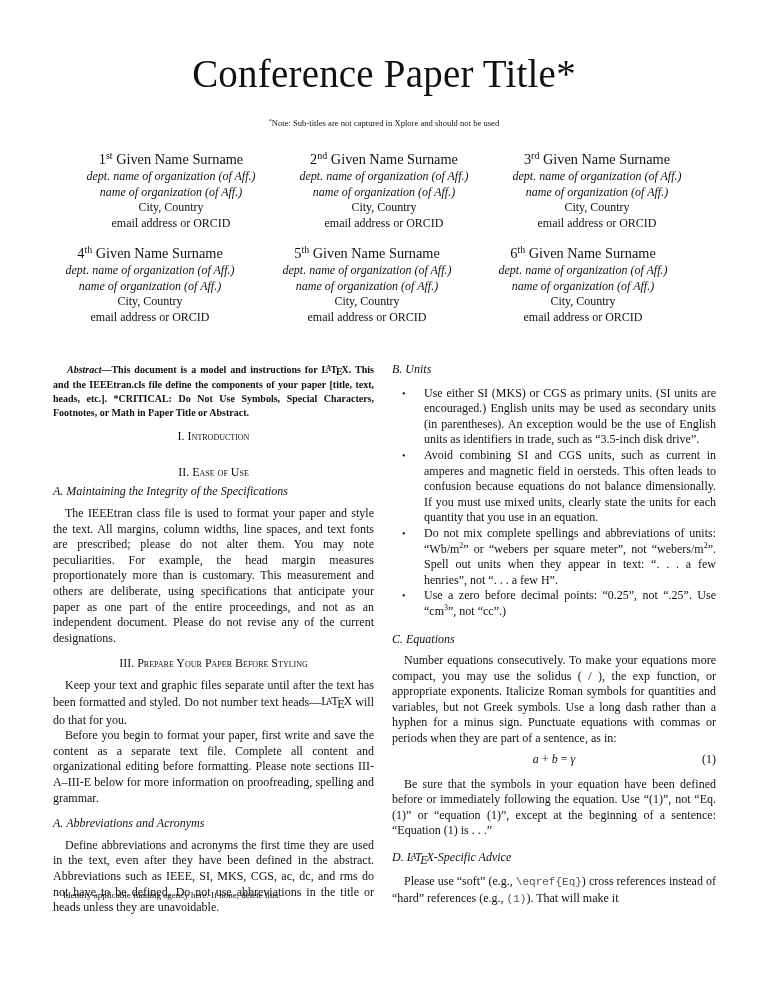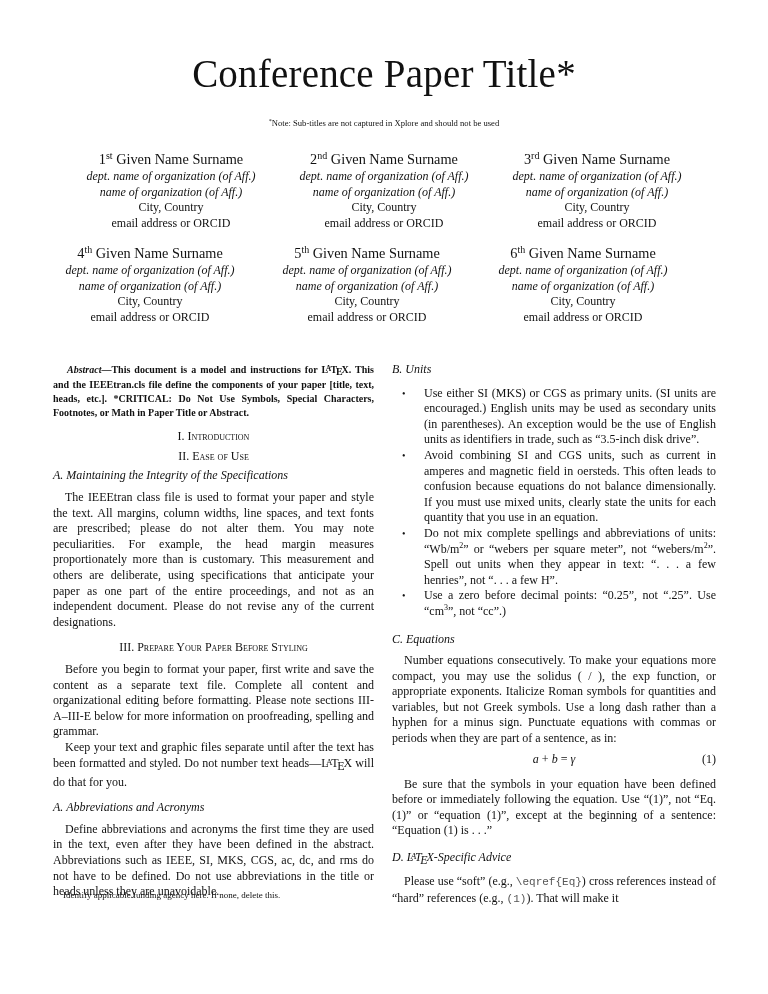--- a/index.html
+++ b/index.html
@@ -23,21 +23,21 @@
   .col.right { left: 392px; width: 324px; }
 
   .abstract { font-weight: bold; text-align: justify; font-size: 10px; line-height: 13.6px; text-indent: 14px; }
   .abstract .lbl { font-style: italic; }
   .index { font-weight: bold; font-size: 11.1px; line-height: 13.6px; text-indent: 14px; }
   .index .lbl { font-style: italic; }
 
   .sec { text-align: center; font-size: 12px; line-height: 15.6px; margin: 0; }
   .sec .sc { font-variant: small-caps; }
   .sec1 { margin-top: 10px; }
-  .sec2 { margin-top: 4px; }
+  .sec2 { margin-top: 20px; }
   .subsec { font-style: italic; font-size: 12px; line-height: 15.6px; margin: 4px 0 6px 0; }
 
   p.body { margin: 0; text-align: justify; text-indent: 12px; font-size: 12px; line-height: 15.6px; }
   .latex { font-family: "Liberation Serif", serif; }
   .latex .a { font-size: 0.75em; vertical-align: 0.22em; margin-left: -0.3em; margin-right: -0.12em; }
   .latex .e { vertical-align: -0.22em; margin-left: -0.12em; margin-right: -0.1em; }
 
   .footnote { position: absolute; left: 63px; top: 889px; font-size: 9px; line-height: 12px; }
 
   ul.units { margin: 8px 0 0 0; padding: 0 0 0 32px; list-style: none; }
@@ -105,22 +105,22 @@
 
   <div class="col left">
     <div class="abstract"><span class="lbl">Abstract</span><span>—</span><span>This document is a model and instructions for </span><span class="latex"><span>L</span><span class="a">A</span><span>T</span><span class="e">E</span><span>X</span></span><span>. This and the IEEEtran.cls file define the components of your paper [title, text, heads, etc.]. *CRITICAL: Do Not Use Symbols, Special Characters, Footnotes, or Math in Paper Title or Abstract.</span></div>
 
     <div class="sec sec1"><span>I.</span> <span class="sc">Introduction</span></div>
     <div class="sec sec2"><span>II.</span> <span class="sc">Ease of Use</span></div>
     <div class="subsec"><span>A.</span> <span>Maintaining the Integrity of the Specifications</span></div>
     <p class="body">The IEEEtran class file is used to format your paper and style the text. All margins, column widths, line spaces, and text fonts are prescribed; please do not alter them. You may note peculiarities. For example, the head margin measures proportionately more than is customary. This measurement and others are deliberate, using specifications that anticipate your paper as one part of the entire proceedings, and not as an independent document. Please do not revise any of the current designations.</p>
 
     <div class="sec" style="margin:10px 0 6px 0;"><span>III.</span> <span class="sc">Prepare Your Paper Before Styling</span></div>
+    <p class="body"><span>Keep your text and graphic files separate until after the text has been formatted and styled. Do not number text heads—</span><span class="latex"><span>L</span><span class="a">A</span><span>T</span><span class="e">E</span><span>X</span></span><span> will do that for you.</span></p>
     <p class="body">Before you begin to format your paper, first write and save the content as a separate text file. Complete all content and organizational editing before formatting. Please note sections III-A–III-E below for more information on proofreading, spelling and grammar.</p>
-    <p class="body"><span>Keep your text and graphic files separate until after the text has been formatted and styled. Do not number text heads—</span><span class="latex"><span>L</span><span class="a">A</span><span>T</span><span class="e">E</span><span>X</span></span><span> will do that for you.</span></p>
 
     <div class="subsec" style="margin-top:10px;"><span>A.</span> <span>Abbreviations and Acronyms</span></div>
     <p class="body">Define abbreviations and acronyms the first time they are used in the text, even after they have been defined in the abstract. Abbreviations such as IEEE, SI, MKS, CGS, ac, dc, and rms do not have to be defined. Do not use abbreviations in the title or heads unless they are unavoidable.</p>
   </div>
 
   <div class="footnote">Identify applicable funding agency here. If none, delete this.</div>
 
   <div class="col right">
     <div class="subsec" style="margin-top:0;"><span>B.</span> <span>Units</span></div>
     <ul class="units">

